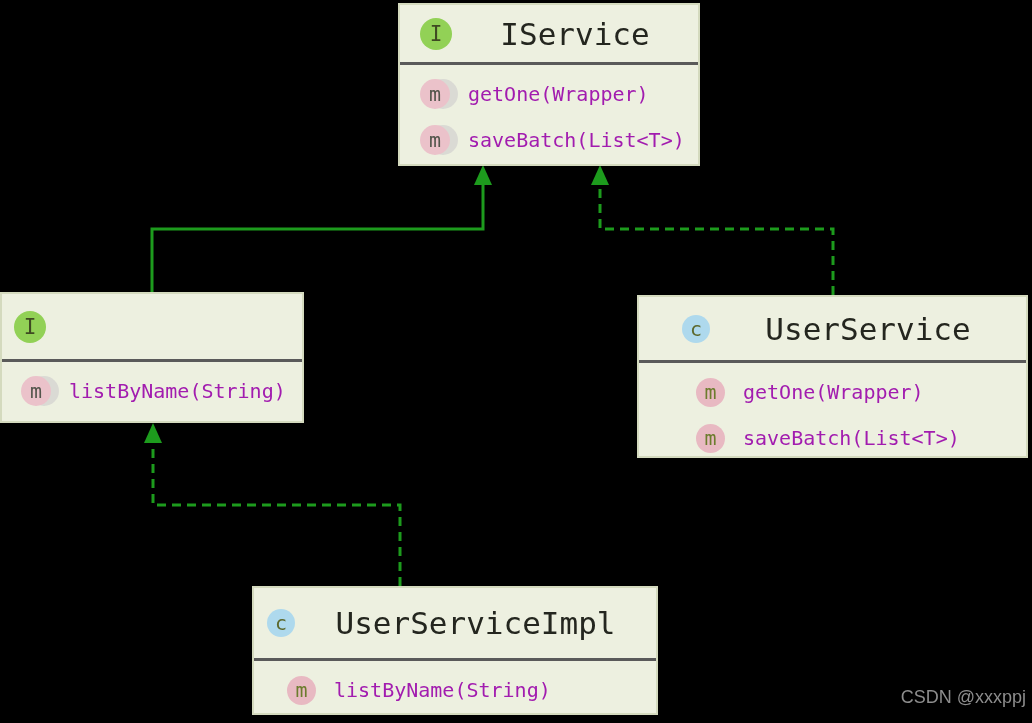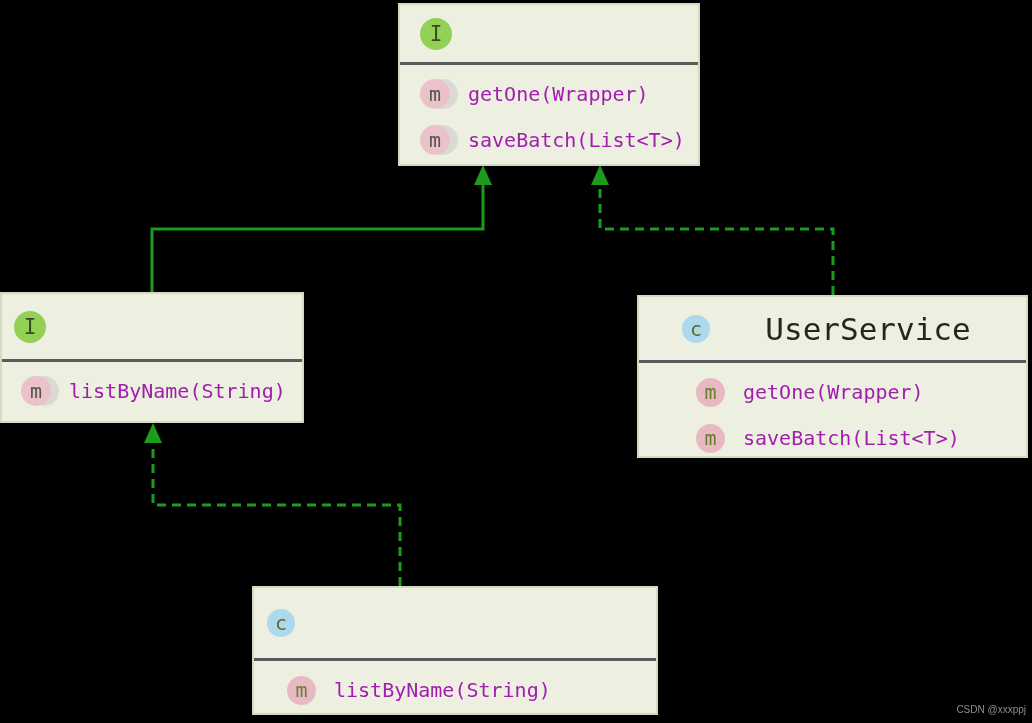--- a/index.html
+++ b/index.html
@@ -109,23 +109,23 @@
     position: absolute; left: 0; top: 0;
     width: 30px; height: 30px; border-radius: 50%;
     background: #ebc2ca;
     color: #53554c;
     font-size: 20px;
     display: flex; align-items: center; justify-content: center;
   }
 
   #watermark {
     position: absolute;
-    right: 6px; bottom: 8px;
+    right: 6px; bottom: 15px;
     font-family: "Liberation Sans", sans-serif;
-    font-size: 10px;
+    font-size: 18px;
     color: #8d8d8d;
   }
 </style>
 </head>
 <body>
 
 <div id="canvas">
 
   <svg id="edges" viewBox="0 0 1032 723">
 
@@ -135,20 +135,21 @@
     <path d="M833 295 L833 229 L600 229 L600 184" fill="none" stroke-width="3" stroke-dasharray="9 6" stroke="#1d9b1d"></path>
     <polygon points="600,165 591,185 609,185" fill="#1d9b1d"></polygon>
 
     <path d="M400 586 L400 505 L153 505 L153 442" fill="none" stroke-width="3" stroke-dasharray="9 6" stroke="#1d9b1d"></path>
     <polygon points="153,423 144,443 162,443" fill="#1d9b1d"></polygon>
   </svg>
 
   <div class="uml-box" id="box-iservice">
     <div class="uml-header">
       <span class="badge badge-interface">I</span>
+      <span class="uml-title">IService</span>
     </div>
     <div class="uml-sep"></div>
     <div class="uml-body">
       <div class="method-row">
         <span class="badge-method-iface">
           <span class="back"></span>
           <span class="front">m</span>
         </span>
         <span class="method-label">getOne(Wrapper)</span>
       </div>
@@ -192,20 +193,21 @@
       <div class="method-row">
         <span class="badge badge-method-impl">m</span>
         <span class="method-label">saveBatch(List&lt;T&gt;)</span>
       </div>
     </div>
   </div>
 
   <div class="uml-box" id="box-userserviceimpl">
     <div class="uml-header">
       <span class="badge badge-class">c</span>
+      <span class="uml-title">UserServiceImpl</span>
     </div>
     <div class="uml-sep"></div>
     <div class="uml-body">
       <div class="method-row">
         <span class="badge badge-method-impl">m</span>
         <span class="method-label">listByName(String)</span>
       </div>
     </div>
   </div>
 

